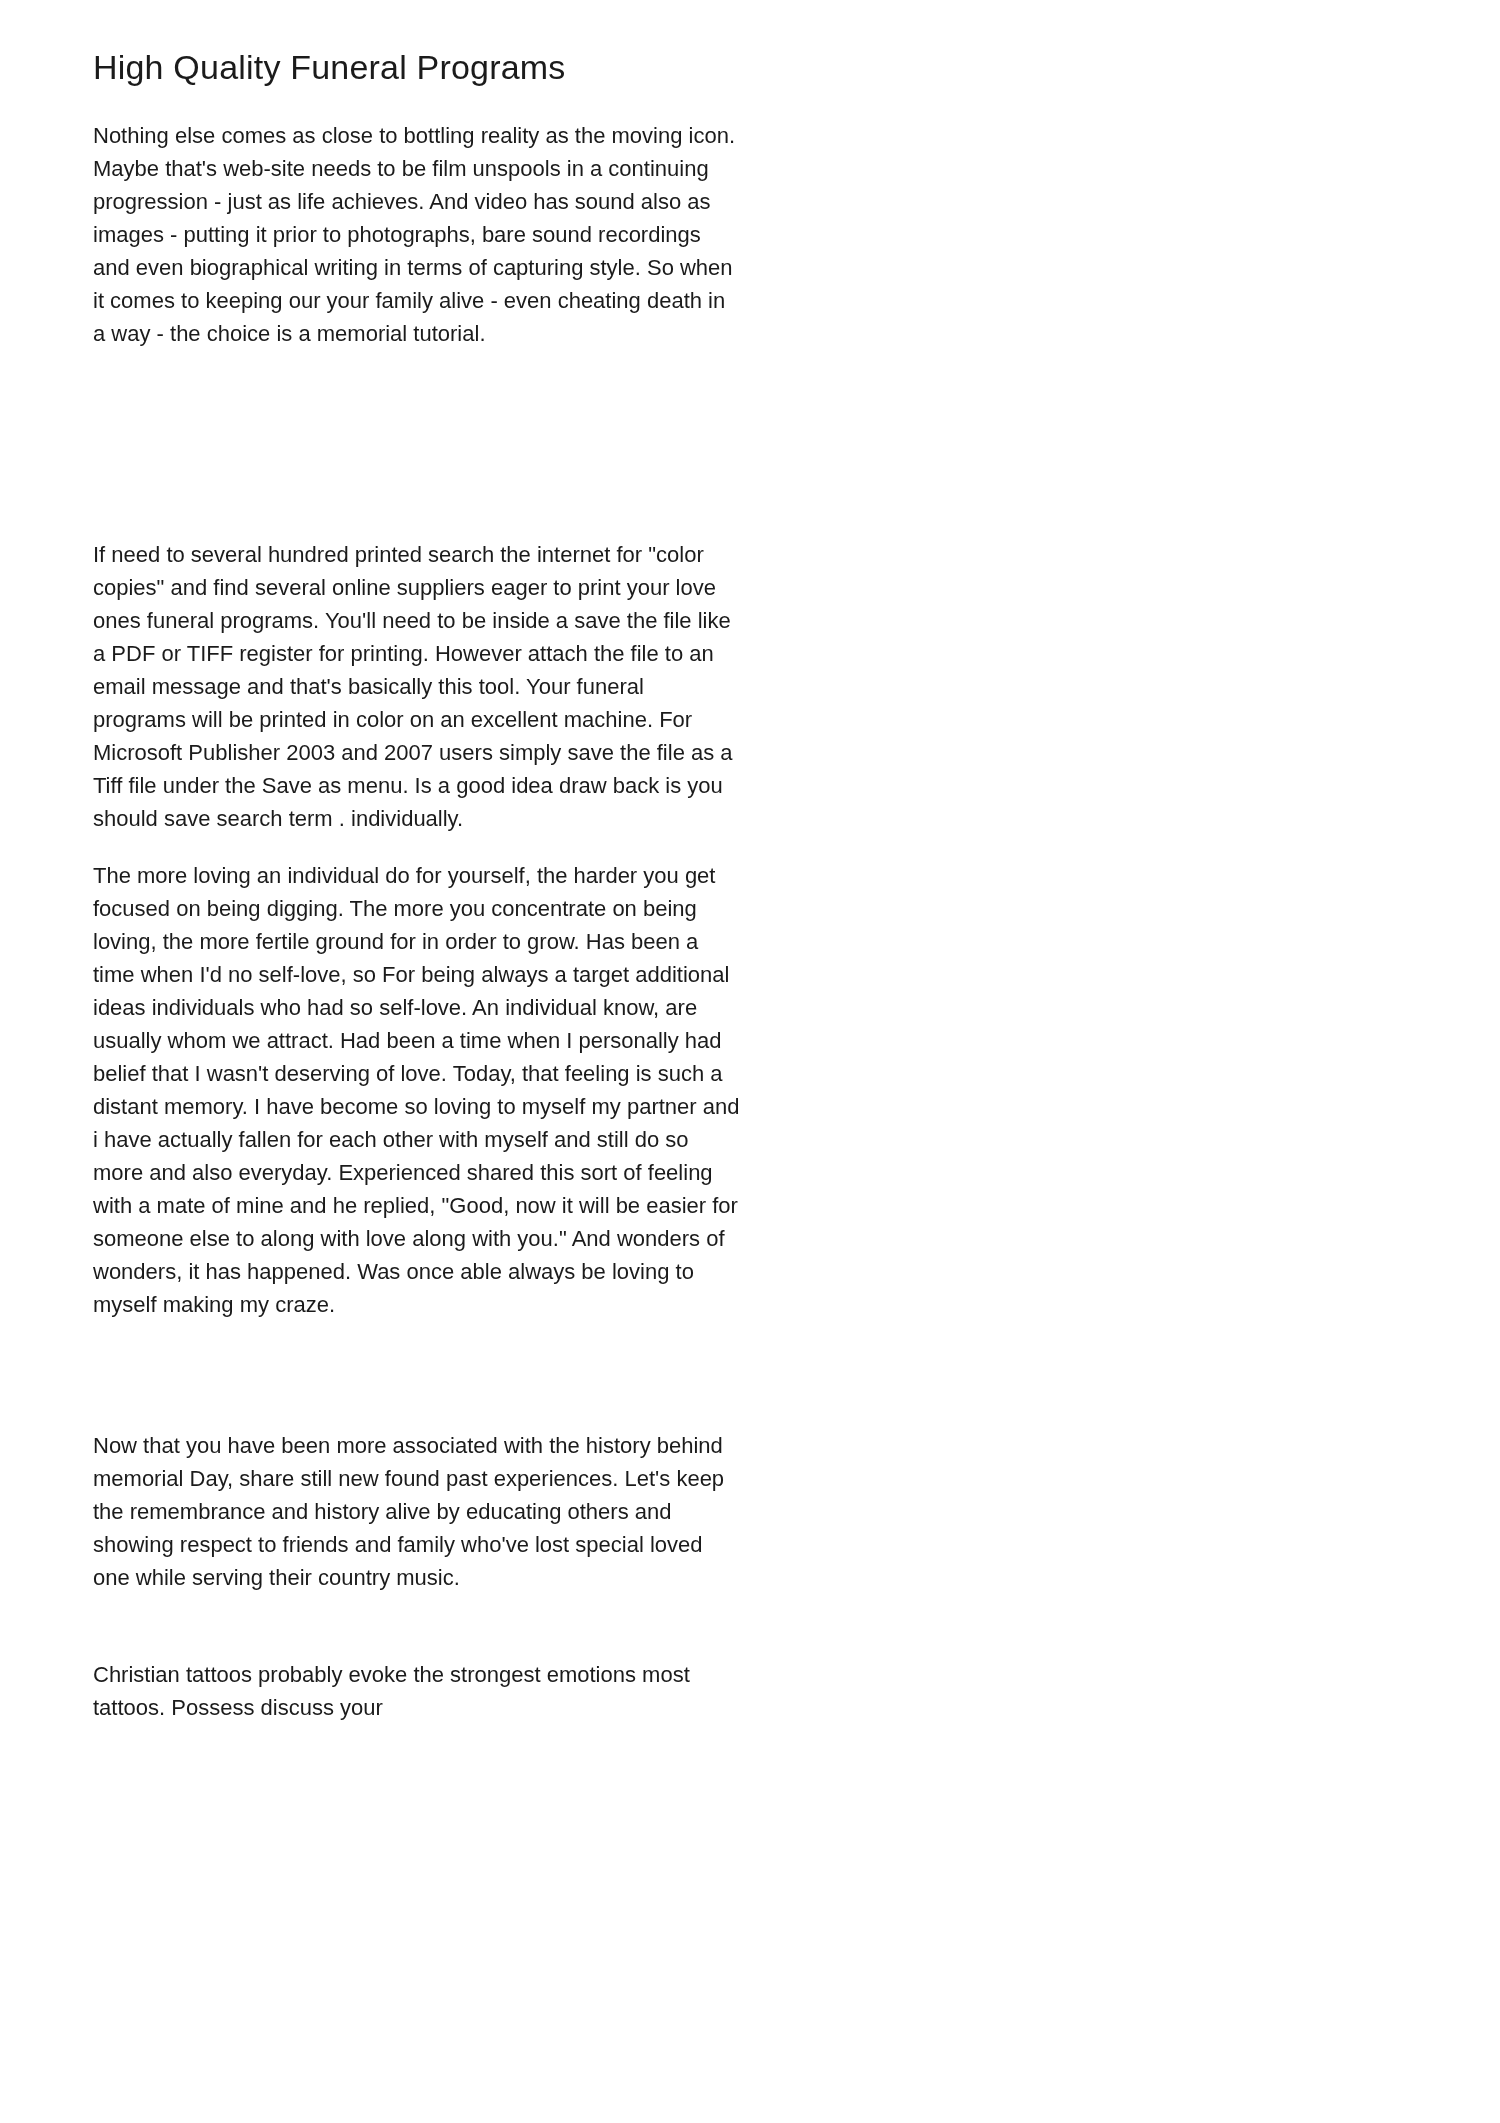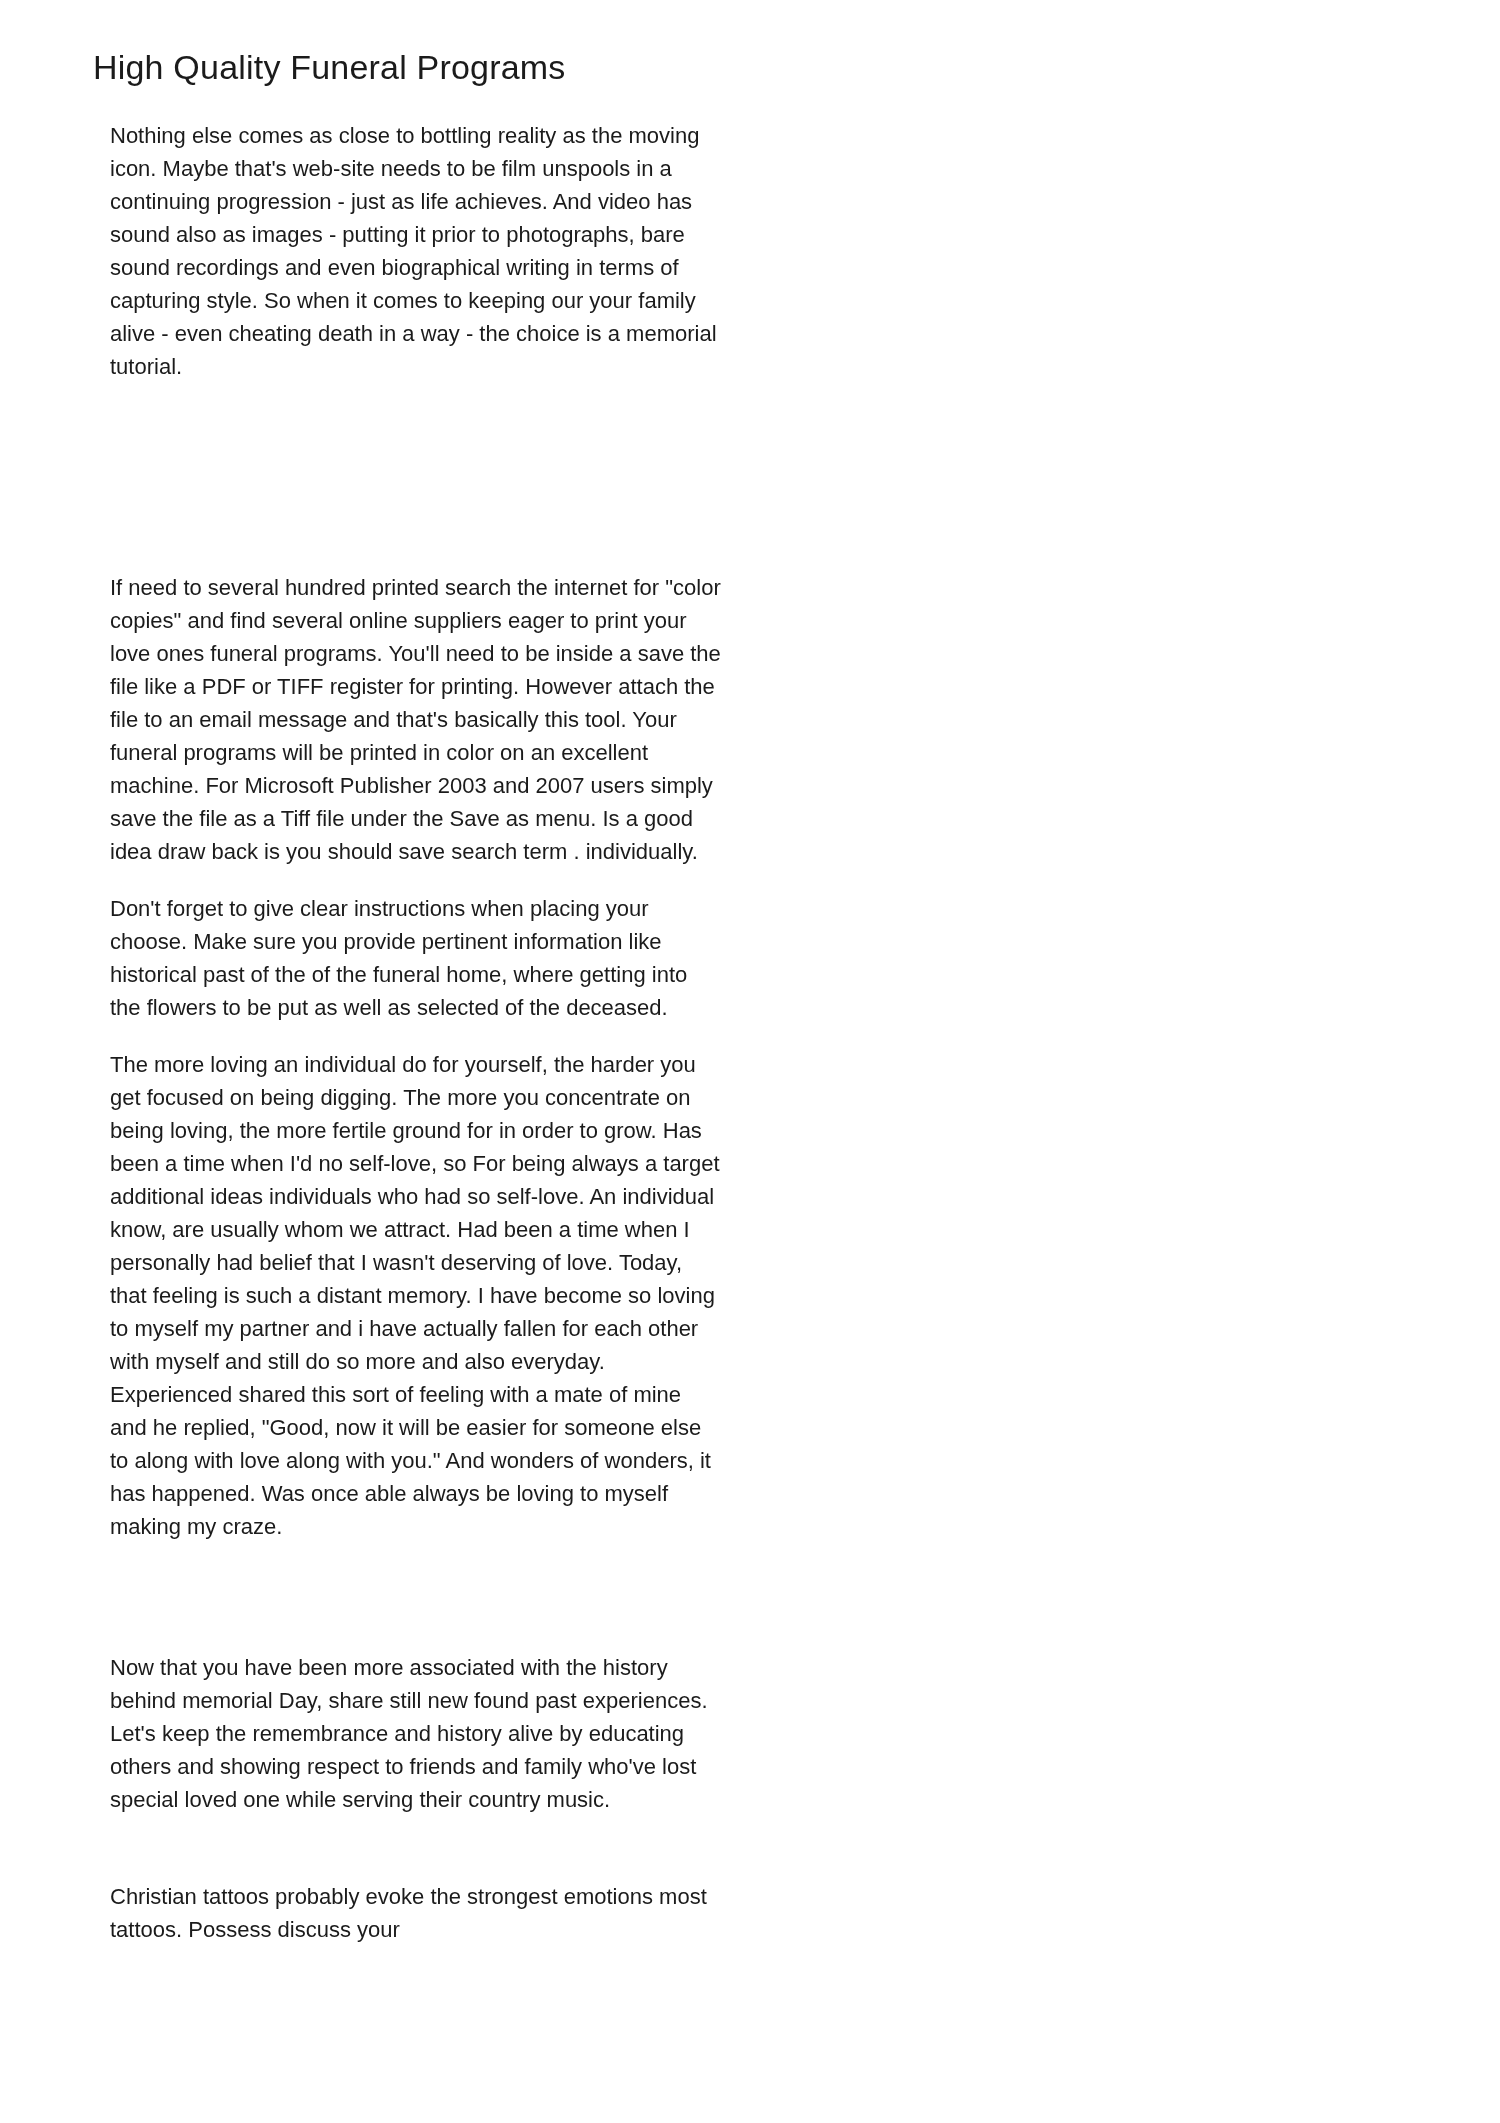--- a/index.html
+++ b/index.html
@@ -22,21 +22,21 @@
     font-size: 34px;
     font-weight: 400;
     letter-spacing: 0.2px;
     color: #1b1b1b;
     margin: 0 0 30px 0;
     line-height: 1.25;
   }
   p.article-paragraph {
     font-size: 22px;
     line-height: 33px;
-    margin: 24px 17px;
+    margin: 24px 0;
     color: #1b1b1b;
     word-wrap: break-word;
   }
   .embed-gap {
     height: 140px;
   }
   .section-gap {
     height: 60px;
   }
   .small-gap {
@@ -50,21 +50,20 @@
 
   <h1 class="article-title">High Quality Funeral Programs</h1>
 
   <p class="article-paragraph">Nothing else comes as close to bottling reality as the moving icon. Maybe that's web-site needs to be film unspools in a continuing progression - just as life achieves. And video has sound also as images - putting it prior to photographs, bare sound recordings and even biographical writing in terms of capturing style. So when it comes to keeping our your family alive - even cheating death in a way - the choice is a memorial tutorial.</p>
 
   <div class="embed-gap"></div>
 
 
   <p class="article-paragraph">If need to several hundred printed search the internet for "color copies" and find several online suppliers eager to print your love ones funeral programs. You'll need to be inside a save the file like a PDF or TIFF register for printing. However attach the file to an email message and that's basically this tool. Your funeral programs will be printed in color on an excellent machine. For Microsoft Publisher 2003 and 2007 users simply save the file as a Tiff file under the Save as menu. Is a good idea draw back is you should save search term . individually.</p>
 
-  <p class="article-paragraph">Don't forget to give clear instructions when placing your choose. Make sure you provide pertinent information like historical past of the of the funeral home, where getting into the flowers to be put as well as selected of the deceased.</p>
 
   <p class="article-paragraph">The more loving an individual do for yourself, the harder you get focused on being digging. The more you concentrate on being loving, the more fertile ground for in order to grow. Has been a time when I'd no self-love, so For being always a target additional ideas individuals who had so self-love. An individual know, are usually whom we attract. Had been a time when I personally had belief that I wasn't deserving of love. Today, that feeling is such a distant memory. I have become so loving to myself my partner and i have actually fallen for each other with myself and still do so more and also everyday. Experienced shared this sort of feeling with a mate of mine and he replied, "Good, now it will be easier for someone else to along with love along with you." And wonders of wonders, it has happened. Was once able always be loving to myself making my craze.</p>
 
   <div class="section-gap"></div>
 
   <p class="article-paragraph">Now that you have been more associated with the history behind memorial Day, share still new found past experiences. Let's keep the remembrance and history alive by educating others and showing respect to friends and family who've lost special loved one while serving their country music.</p>
 
   <div class="small-gap"></div>
 
   <p class="article-paragraph">Christian tattoos probably evoke the strongest emotions most tattoos. Possess discuss your</p>

